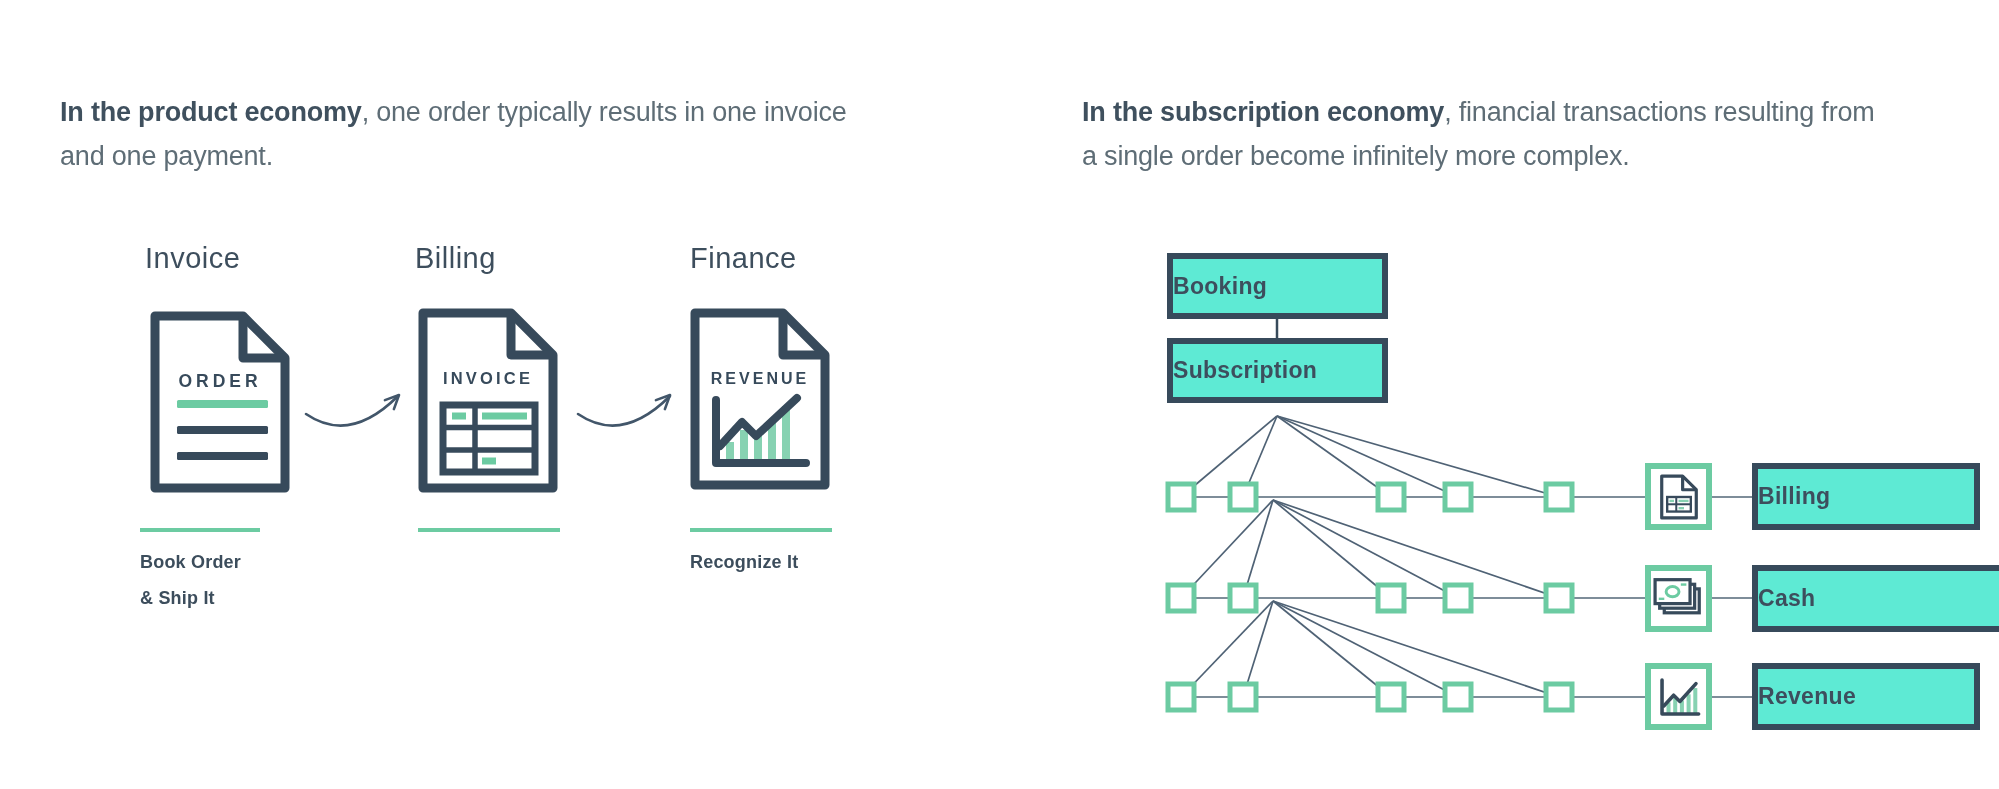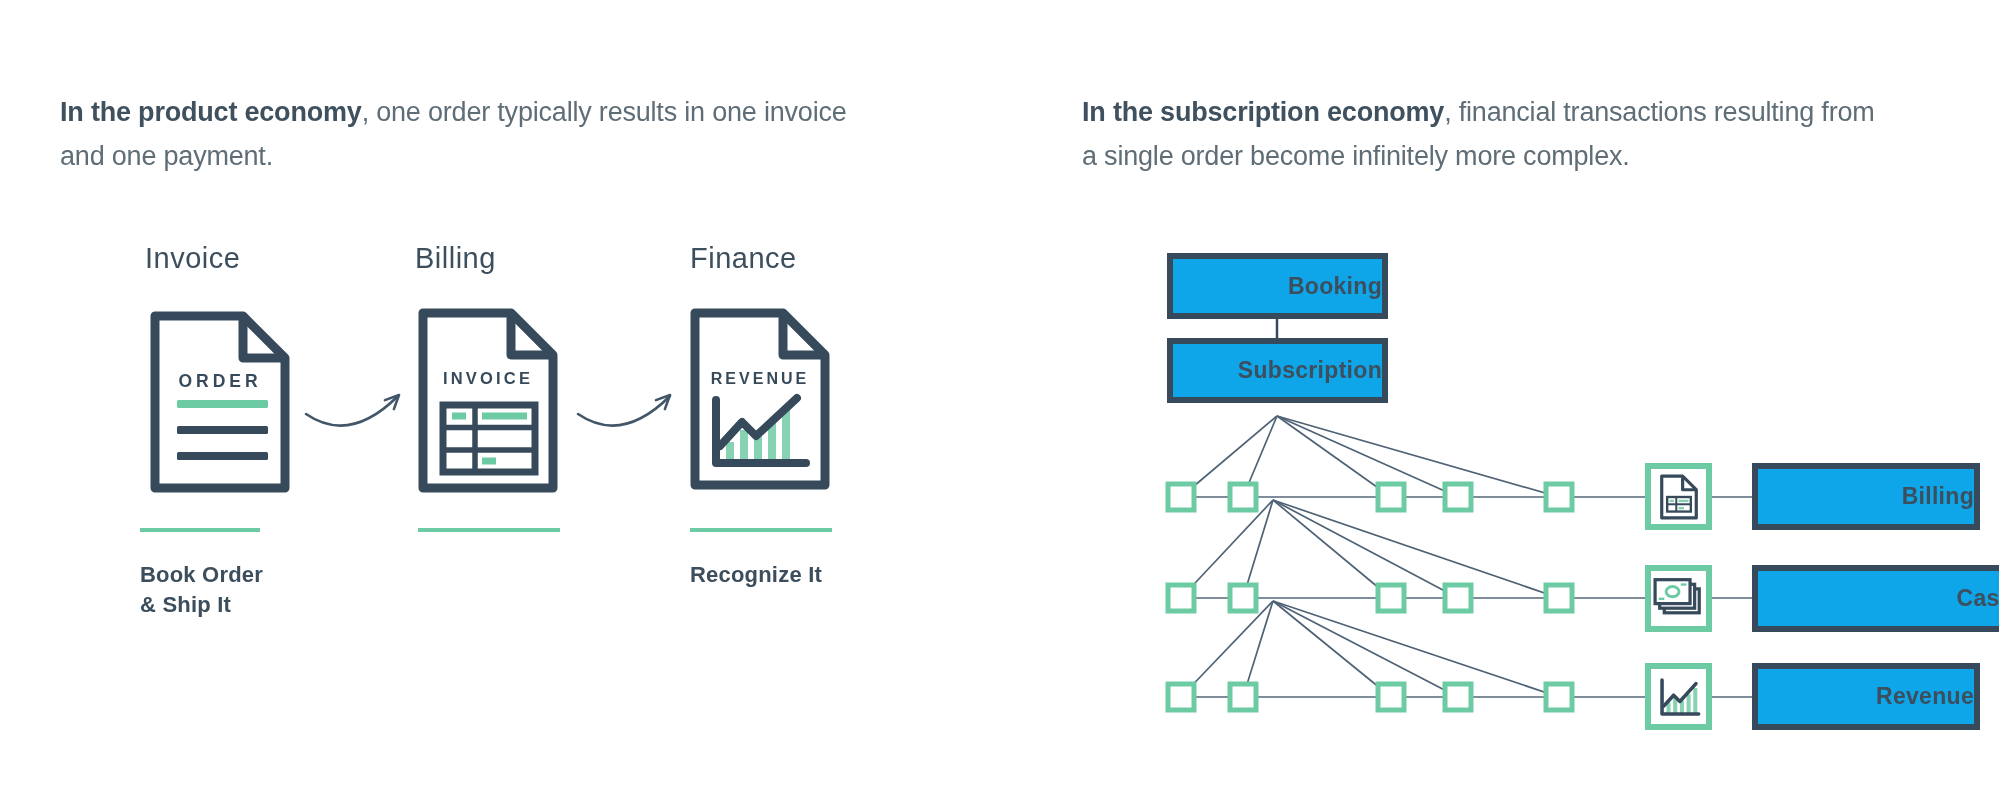--- a/index.html
+++ b/index.html
@@ -17,27 +17,27 @@
   .intro-right{left:1082px;top:90px;width:910px;}
   
   .heading{
     position:absolute;top:242px;font-size:29px;font-weight:400;color:#3d4e5d;letter-spacing:0.5px;
   }
   
   .doc{position:absolute;}
   
   .green-line{position:absolute;top:528px;height:4px;background:#6ccba2;}
   .caption{
-    position:absolute;top:544px;width:240px;font-size:22px;font-weight:700;line-height:30px;
-    color:#3c4d5c;white-space:pre-line;letter-spacing:0.2px;margin-top:16px;
+    position:absolute;top:544px;width:240px;font-size:18px;font-weight:700;line-height:36px;
+    color:#3c4d5c;white-space:pre-line;letter-spacing:0.2px;
   }
   
   .node-box{
-    position:absolute;box-sizing:border-box;border:6px solid #374a5b;background:#0ea5e9;
-    display:flex;align-items:center;justify-content:flex-end;
+    position:absolute;box-sizing:border-box;border:6px solid #374a5b;background:#5eead4;
+    display:flex;align-items:center;justify-content:flex-start;
     font-size:23px;font-weight:700;color:#3d4e5d;letter-spacing:0.3px;
   }
   .icon-box{
     position:absolute;box-sizing:border-box;width:67px;height:67px;border:6px solid #6ccba2;
     background:#ffffff;display:flex;align-items:center;justify-content:center;
   }
   .art{position:absolute;left:0;top:0;width:1999px;height:789px;pointer-events:none;}
 </style>
 </head>
 <body>

